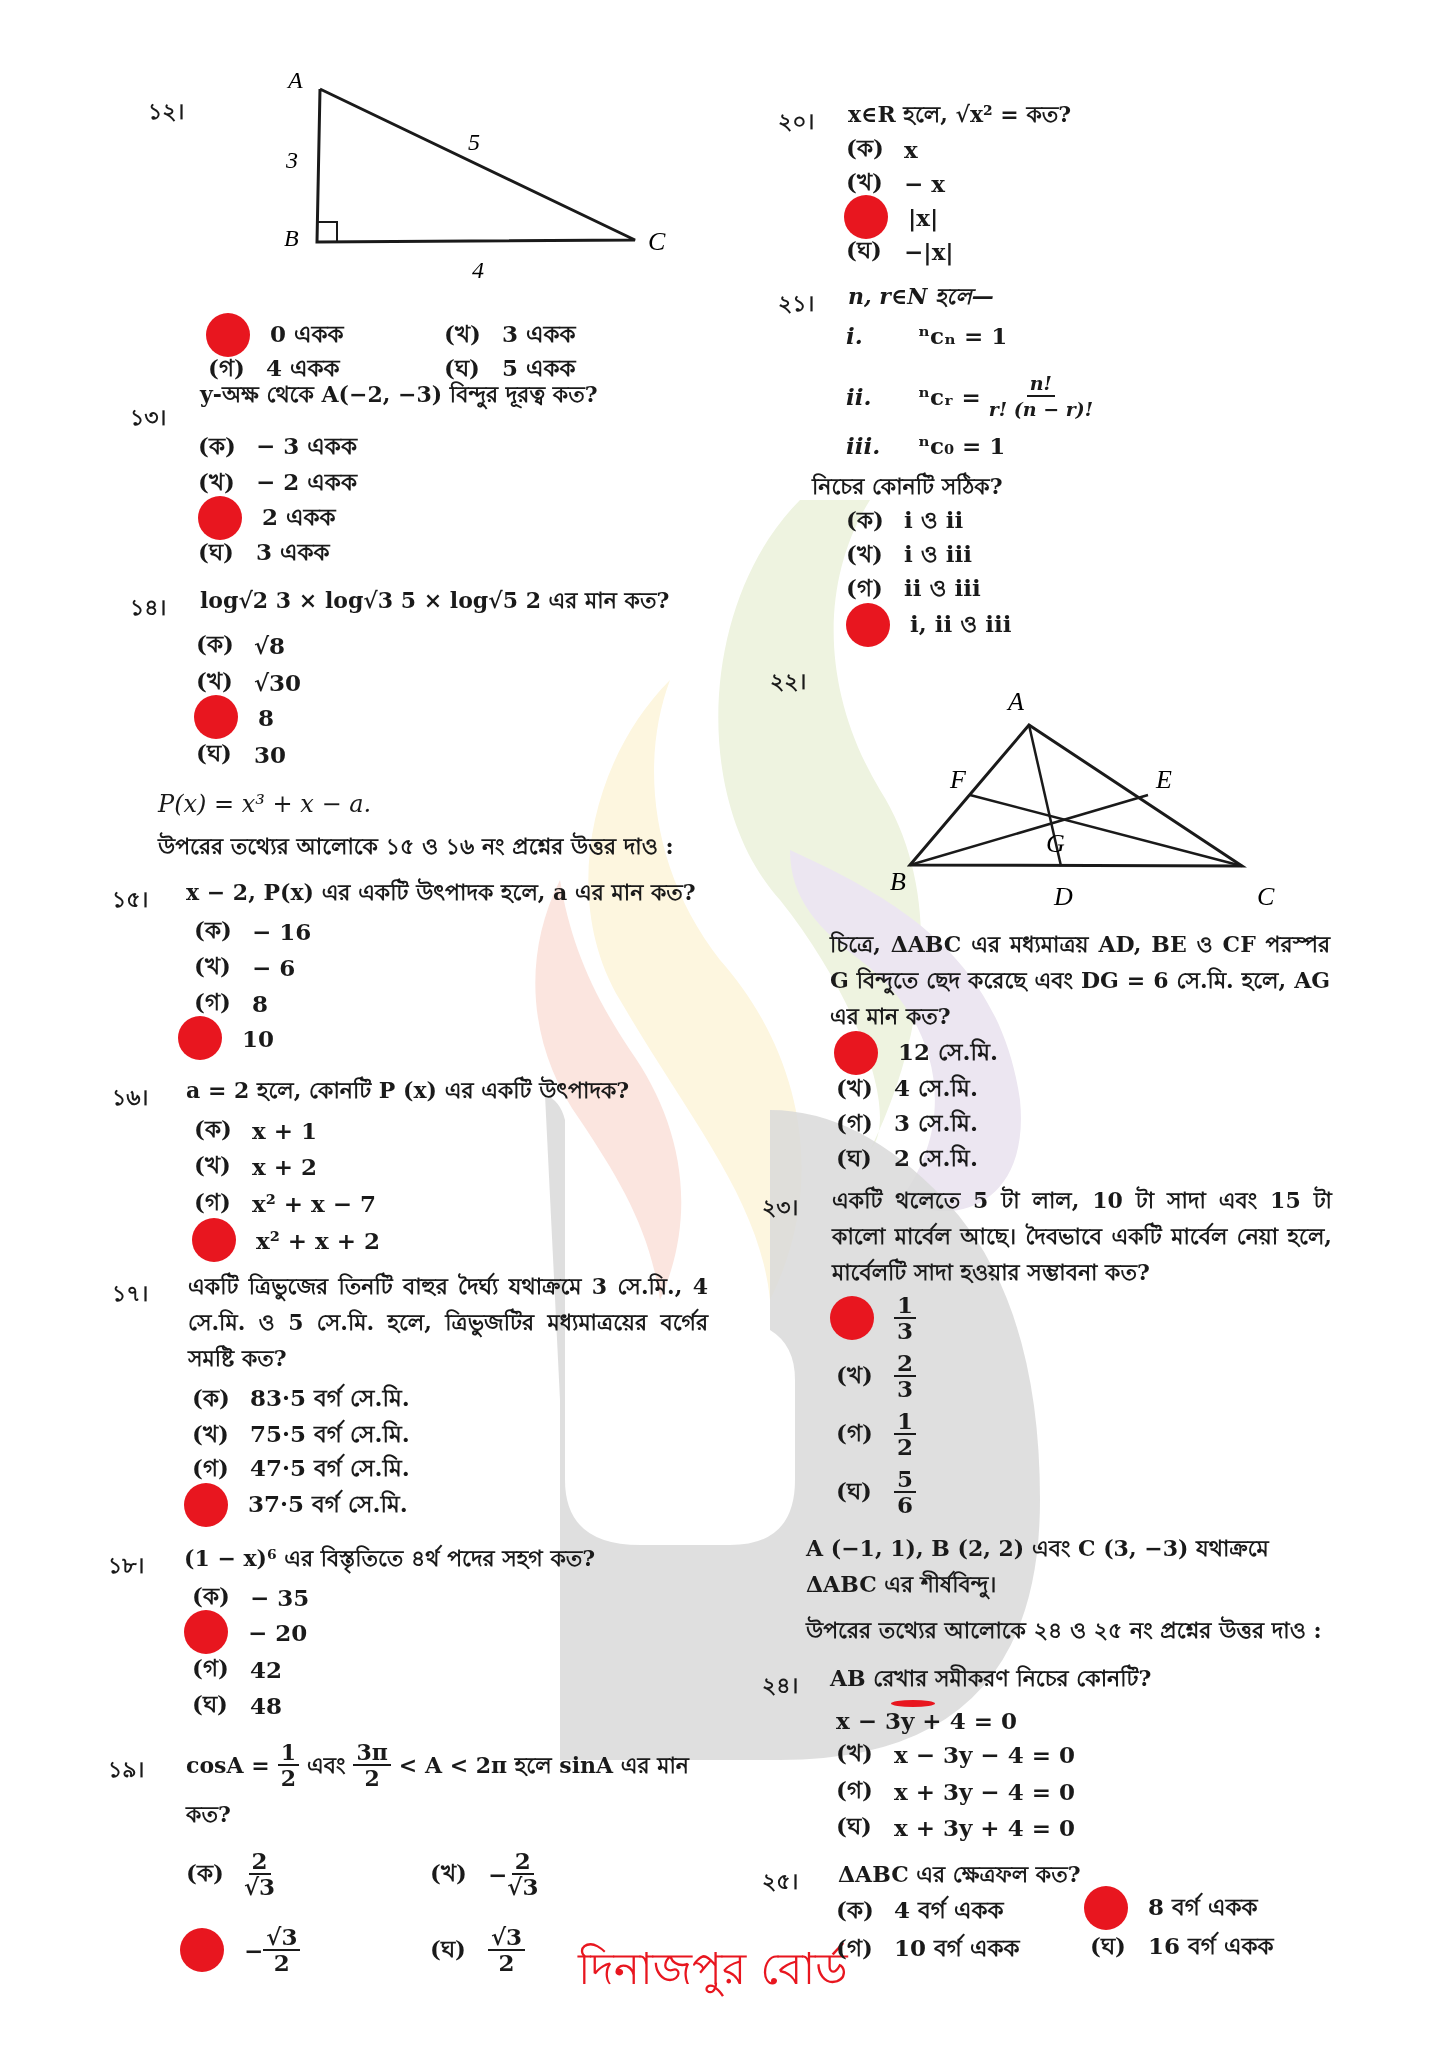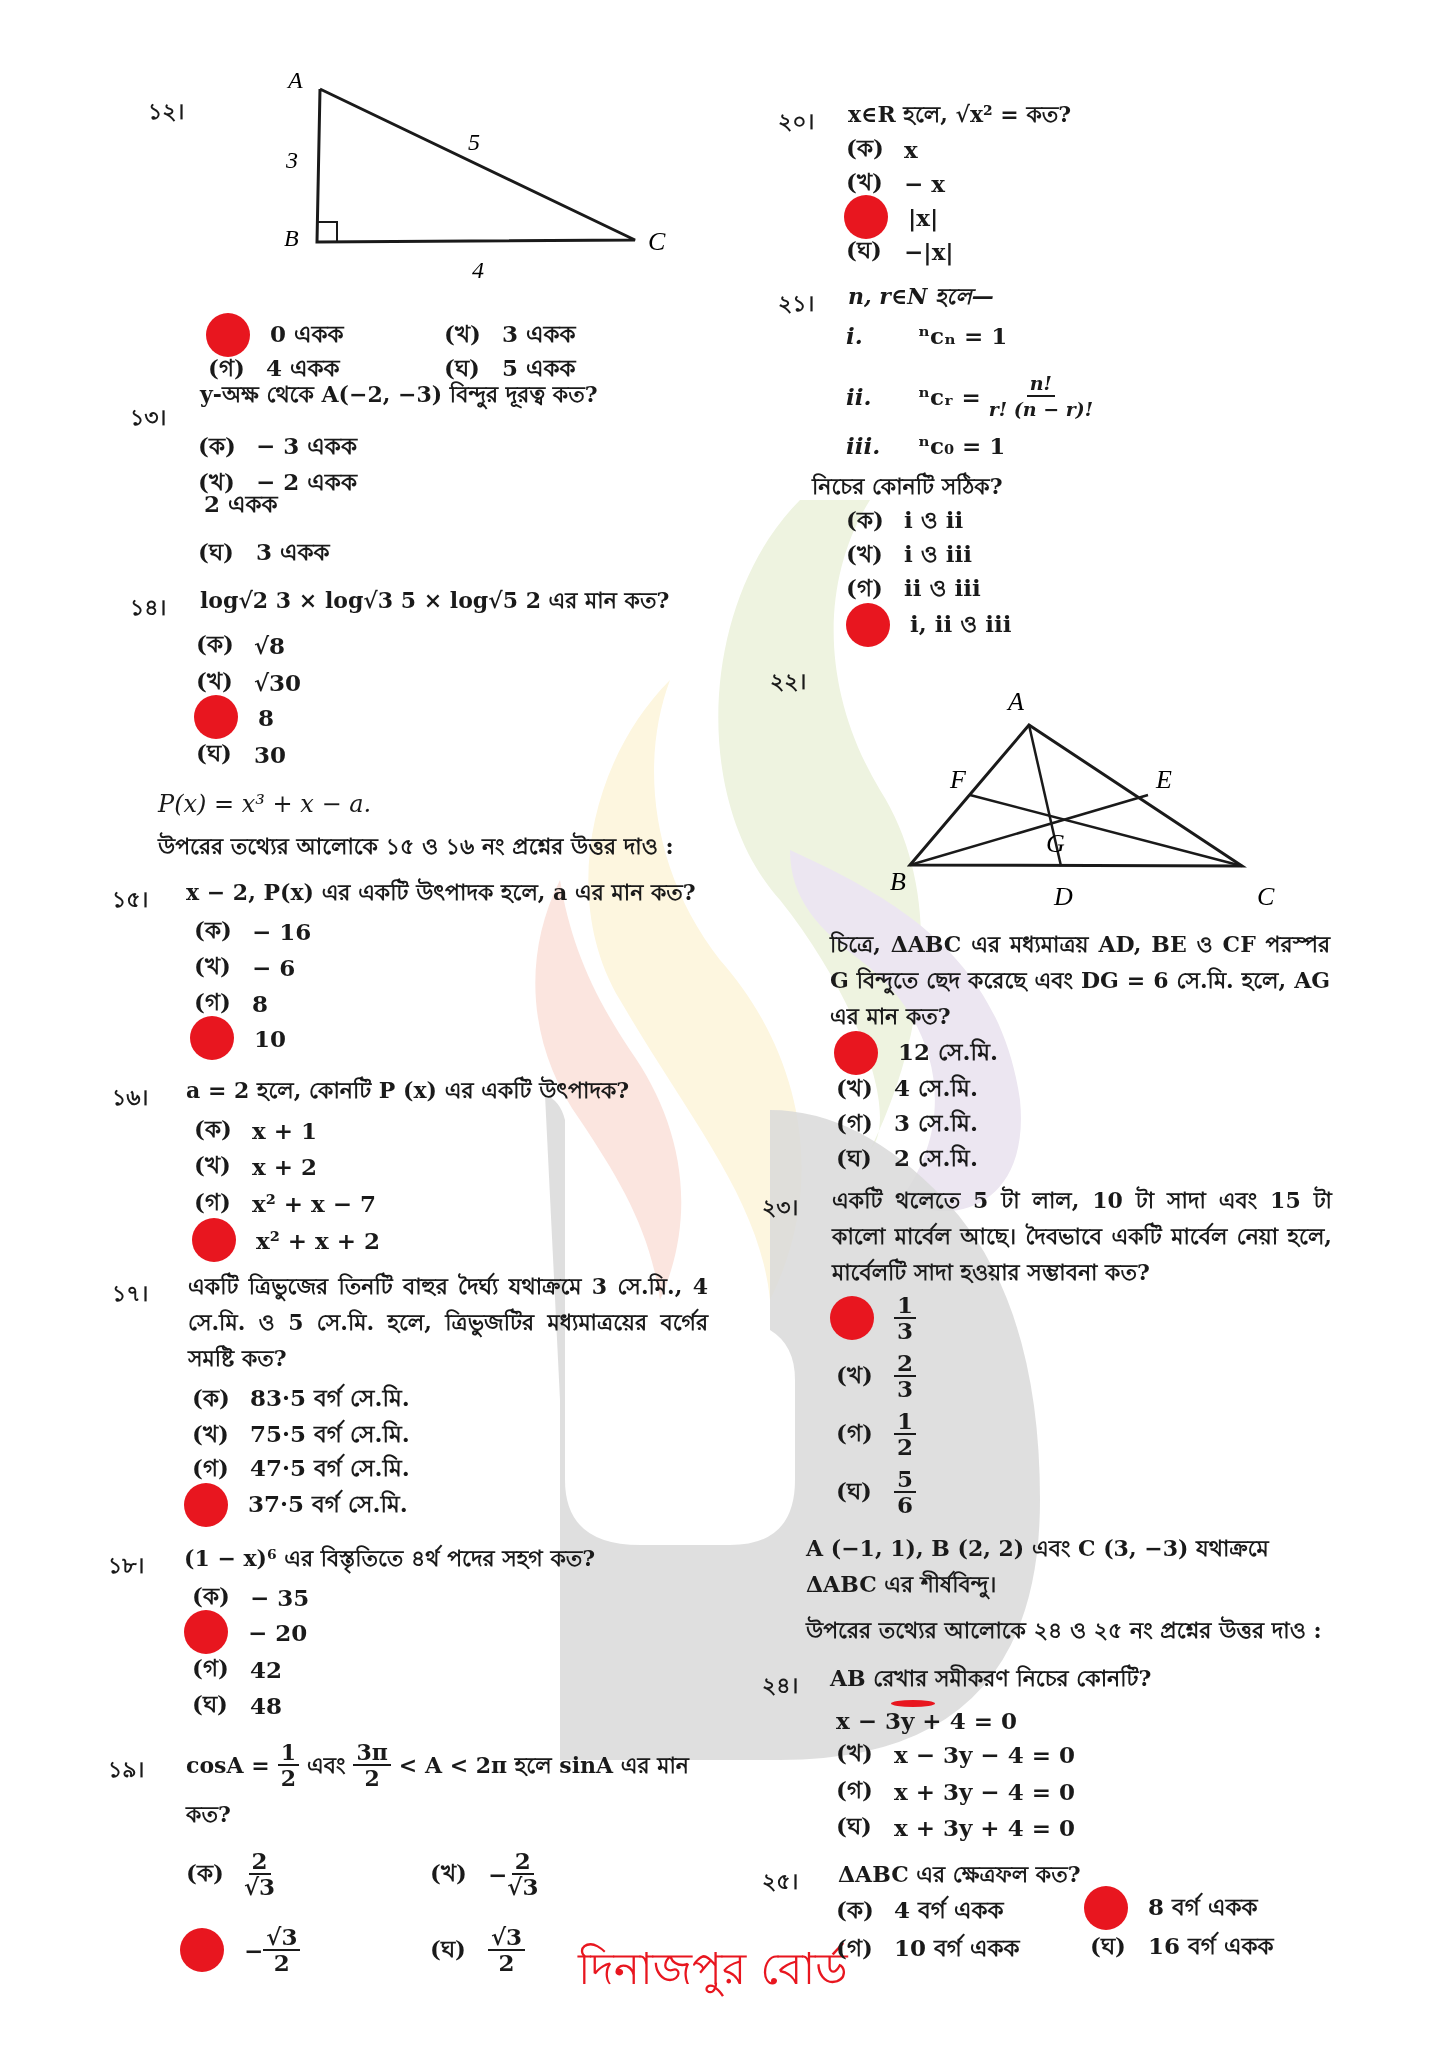--- a/index.html
+++ b/index.html
@@ -67,21 +67,21 @@
   <div class="qnum" style="left:130px;top:400px;">১৩।</div>
   <div class="stem" style="left:200px;top:376px;">y-অক্ষ থেকে A(−2, −3) বিন্দুর দূরত্ব কত?</div>
   <div class="opt" style="left:198px;top:430px;">
       <span class="lbl">(ক)</span>
       <span class="val">− 3 একক</span>
     </div>
   <div class="opt" style="left:198px;top:466px;">
       <span class="lbl">(খ)</span>
       <span class="val">− 2 একক</span>
     </div>
-  <div class="opt" style="left:204px;top:486px;flex-direction:column;">
+  <div class="opt" style="left:204px;top:501px;">
       <span class="dot"></span>
       <span class="val">2 একক</span>
     </div>
   <div class="opt" style="left:198px;top:536px;">
       <span class="lbl">(ঘ)</span>
       <span class="val">3 একক</span>
     </div>
 
   <div class="qnum" style="left:130px;top:590px;">১৪।</div>
   <div class="stem" style="left:200px;top:582px;">log√2 3 × log√3 5 × log√5 2 এর মান কত?</div>
@@ -112,21 +112,21 @@
       <span class="val">− 16</span>
     </div>
   <div class="opt" style="left:194px;top:950px;">
       <span class="lbl">(খ)</span>
       <span class="val">− 6</span>
     </div>
   <div class="opt" style="left:194px;top:986px;">
       <span class="lbl">(গ)</span>
       <span class="val">8</span>
     </div>
-  <div class="opt" style="left:196px;top:1021px;justify-content:flex-end;">
+  <div class="opt" style="left:184px;top:1021px;justify-content:flex-end;">
       <span class="dot"></span>
       <span class="val">10</span>
     </div>
 
   <div class="qnum" style="left:112px;top:1080px;">১৬।</div>
   <div class="stem" style="left:186px;top:1072px;">a = 2 হলে, কোনটি P (x) এর একটি উৎপাদক?</div>
   <div class="opt" style="left:194px;top:1113px;">
       <span class="lbl">(ক)</span>
       <span class="val it">x + 1</span>
     </div>

